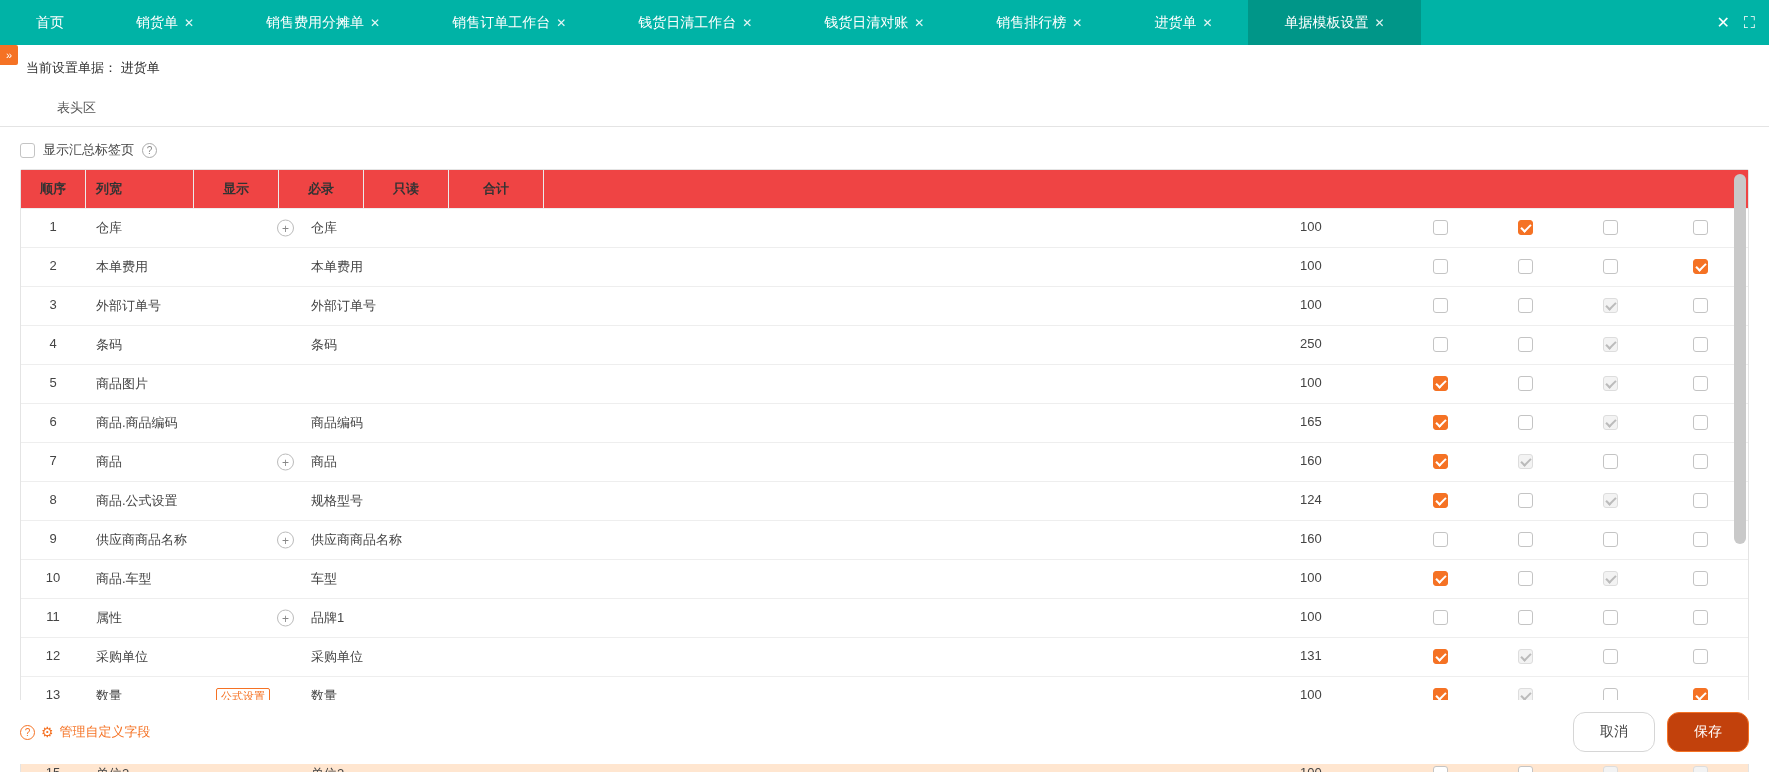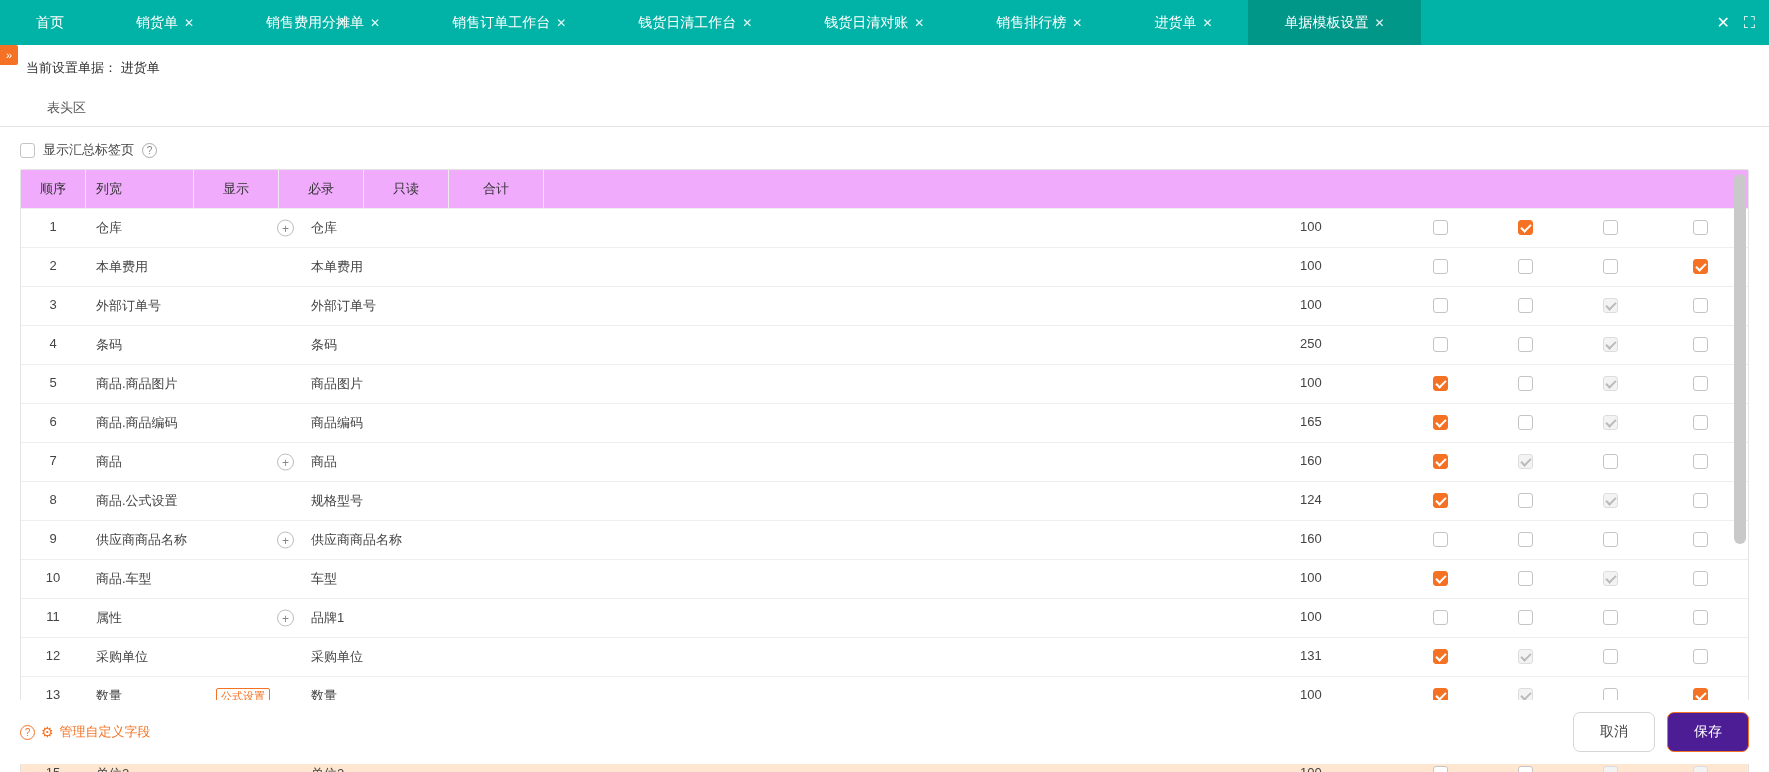--- a/index.html
+++ b/index.html
@@ -5,27 +5,27 @@
     *{box-sizing:border-box;margin:0;padding:0;font-family:"Microsoft YaHei","PingFang SC",sans-serif}
     body{background:#fff;width:1769px}
     .top-tabs{background:#00b3a6;height:45px;display:flex;align-items:stretch;color:#fff;position:relative}
     .top-tab{display:flex;align-items:center;padding:0 36px;font-size:14px;cursor:pointer;white-space:nowrap}
     .top-tab.active{background:#009688}
     .top-tab .close{margin-left:6px;font-size:12px;opacity:.9}
     .top-right{position:absolute;right:0;top:0;height:100%;display:flex;align-items:center;gap:14px;padding:0 14px}
     .top-right span{cursor:pointer;font-size:16px}
     .caret{position:absolute;left:0;width:18px;background:#f57224;color:#fff;font-size:11px;display:flex;align-items:center;justify-content:center;cursor:pointer;border-radius:0 2px 2px 0}
     .info-line{padding:14px 20px 10px 26px;font-size:13px;color:#333;position:relative}
-    .subtabs{display:flex;border-bottom:1px solid #e4e4e4;padding-left:28px}
+    .subtabs{display:flex;border-bottom:1px solid #e4e4e4;padding-left:38px}
     .subtab{padding:10px 18px;font-size:13px;color:#555;cursor:pointer;border:1px solid transparent;border-bottom:none;position:relative;top:1px;border-radius:4px 4px 0 0}
     .subtab.active{color:#f57224;border-color:#e4e4e4;background:#fff}
     .options-row{padding:14px 20px 10px;font-size:13px;color:#444;display:flex;align-items:center;gap:8px}
     .help{display:inline-flex;width:15px;height:15px;border:1px solid #aaa;border-radius:50%;font-size:10px;color:#888;align-items:center;justify-content:center}
     .table-wrap{margin:0 20px;border:1px solid #e4e4e4;border-radius:2px;position:relative}
-    .thead{display:flex;background:#f0abfc;font-size:13px;color:#333;font-weight:normal}
+    .thead{display:flex;background:#ef4444;font-size:13px;color:#333;font-weight:bold}
     .thead>div,.row>div{padding:10px 10px;border-right:1px solid #fff}
     .thead>div{border-right-color:#ebebeb}
     .row{display:flex;font-size:13px;color:#444;border-top:1px solid #eee}
     .row>div{border-right-color:transparent}
     .row.hl{background:#ffe6d0}
     .c-seq{flex:0 0 65px;text-align:center}
     .c-name{flex:0 0 215px;position:relative;padding-right:30px!important}
     .c-disp{flex:1 1 auto}
     .c-w{flex:0 0 108px}
     .c-chk{flex:0 0 85px;text-align:center}
@@ -38,22 +38,22 @@
     input[type=checkbox]:disabled{background:#f3f3f3;border-color:#ddd}
     input[type=checkbox]:disabled:checked{background:#f3f3f3}
     input[type=checkbox]:disabled:checked::after{border-color:#bbb}
     .scroll-track{position:absolute;right:2px;top:2px;width:12px;height:calc(100% - 4px);background:transparent}
     .scroll-thumb{position:absolute;right:0;width:12px;background:#c9c9c9;border-radius:6px}
     .footer{position:fixed;left:20px;right:20px;bottom:8px;display:flex;align-items:center;background:#fff;padding:12px 0}
     .footer-left{display:flex;align-items:center;gap:6px;color:#f57224;font-size:13px}
     .footer-left .help{border-color:#f57224;color:#f57224}
     .gear{color:#f57224;font-size:14px}
     .footer-btns{margin-left:auto;display:flex;gap:12px}
-    .btn{padding:10px 26px;font-size:14px;border-radius:7px;border:1px solid #d6d6d6;background:#fff;cursor:pointer;color:#444}
-    .btn.primary{background:#4c1d95;border-color:#f57224;color:#fff}
+    .btn{padding:10px 26px;font-size:14px;border-radius:12px;border:1px solid #d6d6d6;background:#fff;cursor:pointer;color:#444}
+    .btn.primary{background:#c2410c;border-color:#f57224;color:#fff}
   </style>
 </head>
 <body>
 
 <div class="top-tabs" id="top-tabs">
   <div class="top-tab">首页</div>
     <div class="top-tab">销货单<span class="close">✕</span></div>
     <div class="top-tab">销售费用分摊单<span class="close">✕</span></div>
     <div class="top-tab">销售订单工作台<span class="close">✕</span></div>
     <div class="top-tab">钱货日清工作台<span class="close">✕</span></div>
@@ -145,25 +145,20 @@
         </div>
         <div class="c-disp">条码</div>
         <div class="c-w">250</div>
         <div class="c-chk"><input type="checkbox" style=""></div>
         <div class="c-chk"><input type="checkbox" style=""></div>
         <div class="c-chk"><input type="checkbox" disabled="" checked="" style=""></div>
         <div class="c-chk" style="flex: 0 0 95px;"><input type="checkbox" style=""></div>
       </div>
       <div class="row">
         <div class="c-seq">5</div>
-        <div class="c-name">
-          <div class="name-inner">
-            <span>商品.商品图片</span>
-          </div>
-        </div>
         <div class="c-disp">商品图片</div>
         <div class="c-w">100</div>
         <div class="c-chk"><input type="checkbox" checked="" style=""></div>
         <div class="c-chk"><input type="checkbox" style=""></div>
         <div class="c-chk"><input type="checkbox" disabled="" checked="" style=""></div>
         <div class="c-chk" style="flex: 0 0 95px;"><input type="checkbox" style=""></div>
       </div>
       <div class="row">
         <div class="c-seq">6</div>
         <div class="c-name">

